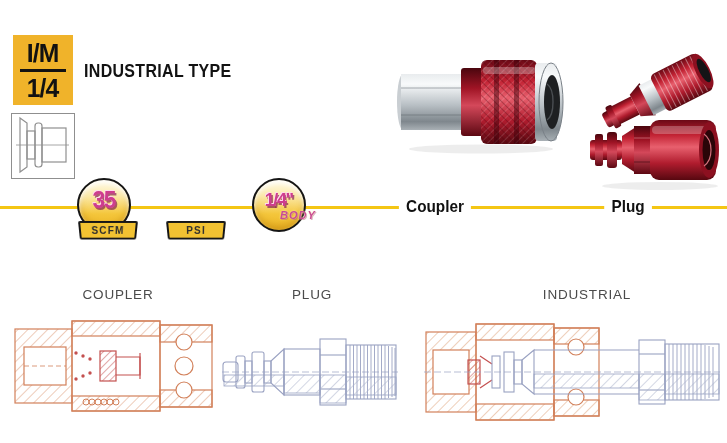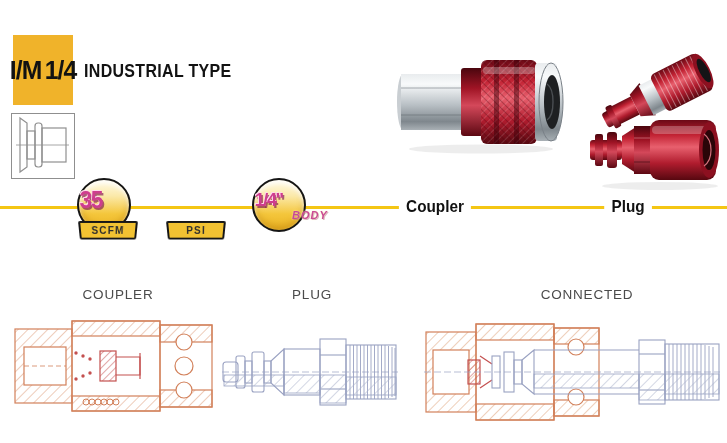--- a/index.html
+++ b/index.html
@@ -3,21 +3,21 @@
 <meta charset="utf-8">
 <style>
   html,body { margin:0; padding:0; background:#e9e9e9; }
   .canvas {
     position:relative; width:727px; height:443px; background:#ffffff;
     overflow:hidden; font-family:"Liberation Sans", sans-serif;
   }
   
   .im-badge {
     position:absolute; left:13px; top:35px; width:60px; height:70px;
-    background:#F0B32A; display:flex; flex-direction:row; align-items:center;
+    background:#F0B32A; display:flex; flex-direction:column; align-items:center;
     justify-content:center; gap:1px;
   }
   .im-badge .ln {
     font-size:26px; font-weight:800; color:#121212; line-height:1;
     transform:scaleX(.95); letter-spacing:-1px;
   }
   .im-badge .dv { width:46px; height:3px; background:#121212; margin:2px 0; }
   .main-title {
     position:absolute; left:84px; top:60px; font-size:19px; font-weight:800;
     color:#121212; letter-spacing:.4px; transform:scaleX(.84);
@@ -36,21 +36,21 @@
     position:absolute; top:197px; z-index:2; background:#fff; padding:0 8px;
     font-size:17px; font-weight:800; color:#111; line-height:20px;
     transform:translateX(-50%) scaleX(.9); white-space:nowrap;
   }
   
   .medal { position:absolute; top:178px; width:61px; z-index:2; }
   .medal-circle {
     width:54px; height:54px; border:2.5px solid #151515; border-radius:50%;
     background:linear-gradient(180deg,#FFFBE9 0%,#FBE9A9 32%,#F4C63B 68%,#EBB424 100%);
     box-shadow:inset 0 3px 4px rgba(255,255,255,.9), inset 0 -4px 6px rgba(170,110,0,.35);
-    display:flex; flex-direction:column; align-items:flex-start; justify-content:center;
+    display:flex; flex-direction:column; align-items:center; justify-content:center;
     position:relative; box-sizing:border-box;
   }
   .medal-value {
     font-size:24px; font-weight:800; letter-spacing:-1.5px; color:#CE3D8E;
     line-height:1; transform:scaleX(.95);
     text-shadow:-1px -1px 0 #ffd9ec, 1.5px 1.5px 0 rgba(125,22,80,.65);
   }
   .medal-value.small { font-size:19px; margin-top:2px; }
   .medal-unit-in {
     font-size:11px; font-weight:800; font-style:italic; color:#C94A96;
@@ -198,21 +198,21 @@
       <rect x="62" y="94" width="66" height="60" rx="9" fill="url(#redV)"></rect>
       <rect x="64" y="100" width="62" height="8" rx="4" fill="rgba(255,255,255,.25)"></rect>
       <ellipse cx="121" cy="124" rx="10" ry="28" fill="#8c1020"></ellipse>
       <ellipse cx="121" cy="124" rx="6.5" ry="20" fill="#2a0508"></ellipse>
       <path d="M116 108 q7 5 7 16 M116 140 q7 -5 7 -16" stroke="#d4707c" fill="none" stroke-width="1.2"></path>
     </g>
   </svg>
 
   <div class="diagram-label" style="left:118px">COUPLER</div>
   <div class="diagram-label" style="left:312px">PLUG</div>
-  <div class="diagram-label" style="left:587px">CONNECTED</div>
+  <div class="diagram-label" style="left:587px">INDUSTRIAL</div>
 
   <svg class="abs" style="left:12px; top:314px" width="205" height="104" viewBox="0 0 205 102">
     <defs>
       <pattern id="hOc" width="7" height="7" patternUnits="userSpaceOnUse" patternTransform="rotate(45)">
         <line x1="0" y1="0" x2="0" y2="7" stroke="#DE9A76" stroke-width="1"></line>
       </pattern>
       <pattern id="hRc" width="5" height="5" patternUnits="userSpaceOnUse" patternTransform="rotate(45)">
         <line x1="0" y1="0" x2="0" y2="5" stroke="#C4504F" stroke-width="1"></line>
       </pattern>
     </defs>

